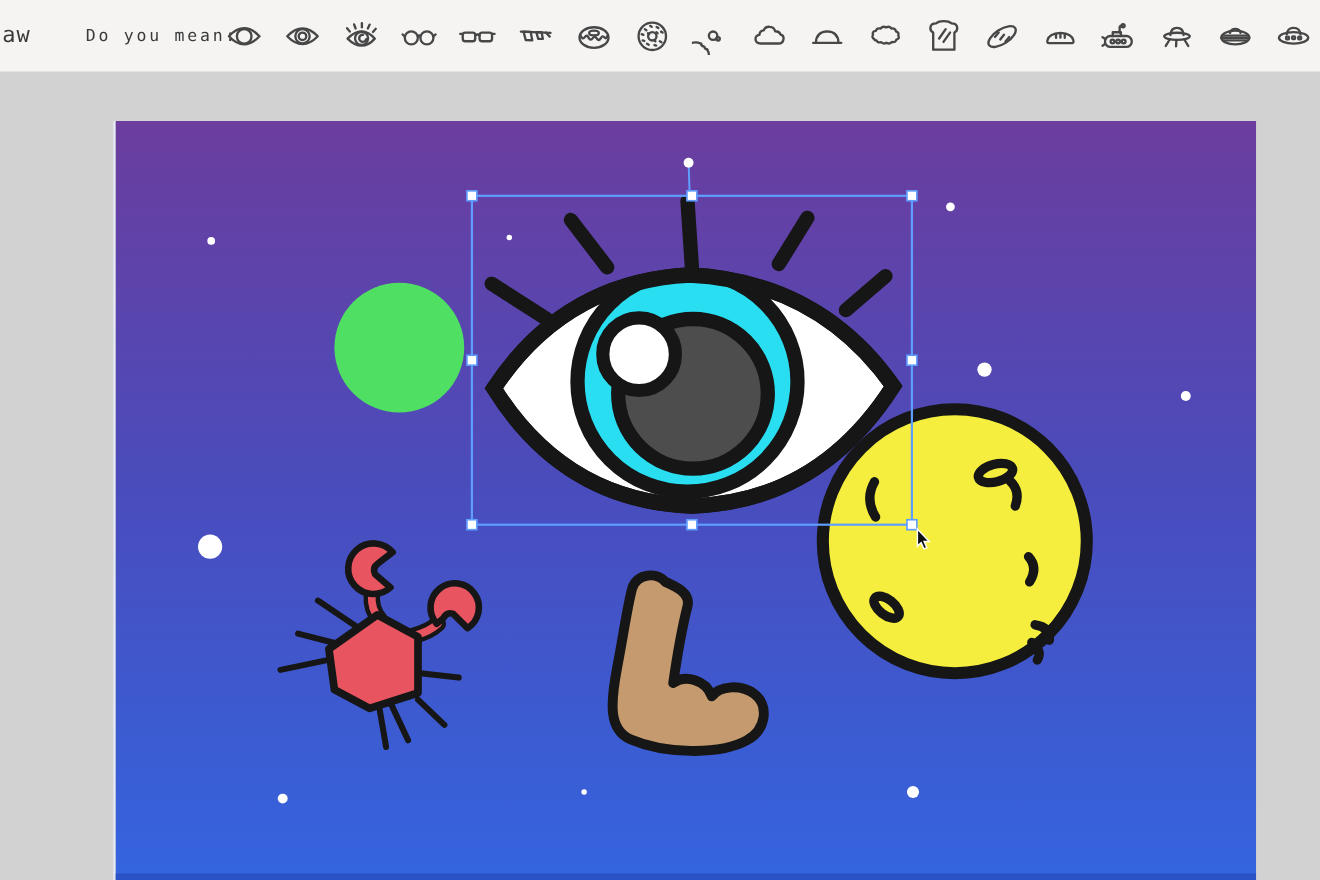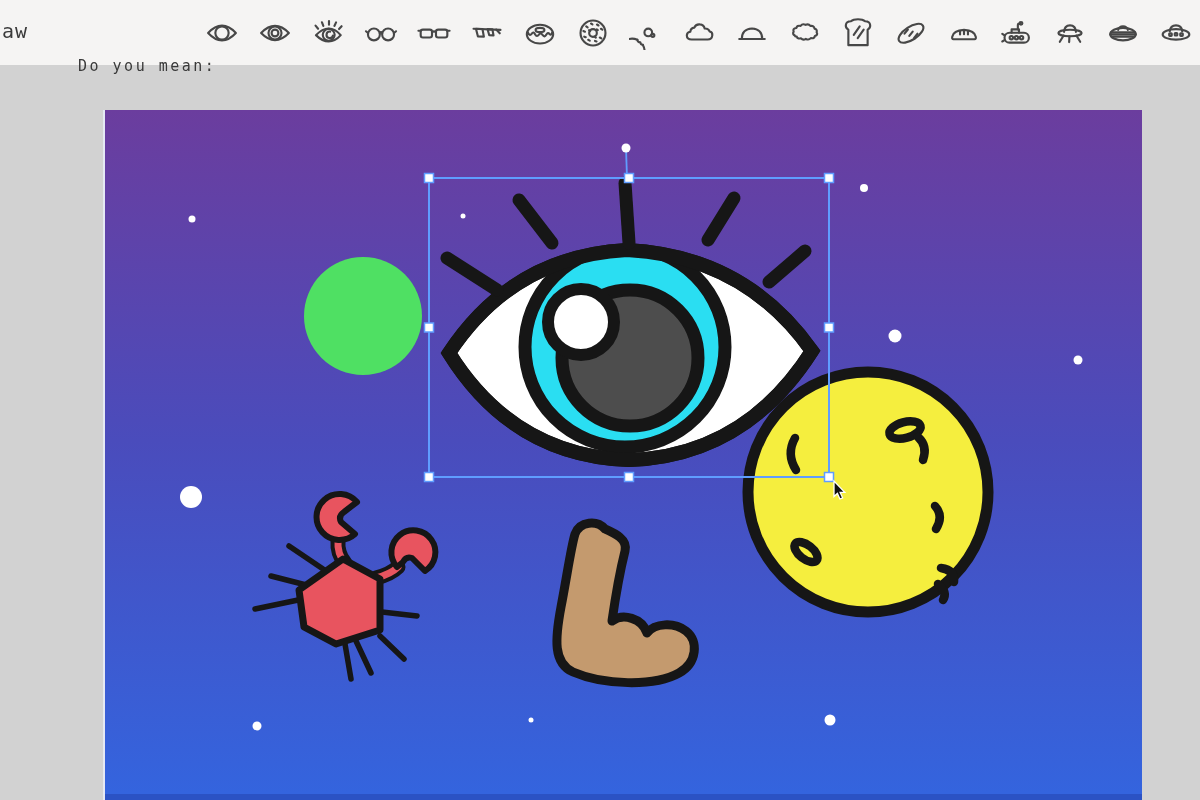--- a/index.html
+++ b/index.html
@@ -3,21 +3,21 @@
 <meta charset="utf-8">
 <style>
   html,body{margin:0;padding:0;width:1200px;height:800px;overflow:hidden;
     font-family:"DejaVu Sans Mono","Liberation Mono",monospace;}
   body{background:#d2d2d2;position:relative;}
 
   .topbar{position:absolute;left:0;top:0;width:1200px;height:65px;background:#f5f4f3;}
   .app-title-partial{position:absolute;left:2px;top:19px;font-size:20px;color:#3a3a3a;
     letter-spacing:1px;}
   .suggest-label{position:absolute;left:78px;top:23px;font-size:15px;color:#3a3a3a;
-    letter-spacing:2.5px;white-space:nowrap;margin-top:34px;}
+    letter-spacing:2.5px;white-space:nowrap;}
   .sugg-row{position:absolute;left:205px;top:0;height:65px;display:flex;align-items:center;
     gap:19px;}
   .sugg-btn{width:34px;height:40px;display:flex;align-items:center;justify-content:center;
     cursor:pointer;}
   .sugg-btn svg{width:34px;height:34px;stroke:#474747;fill:none;stroke-width:1.5;
     stroke-linecap:round;stroke-linejoin:round;}
 
   .canvas-wrap{position:absolute;left:103px;top:110px;width:1037px;height:690px;
     border-left:2px solid rgba(235,240,255,.75);}
   .canvas-wrap svg{display:block;}

